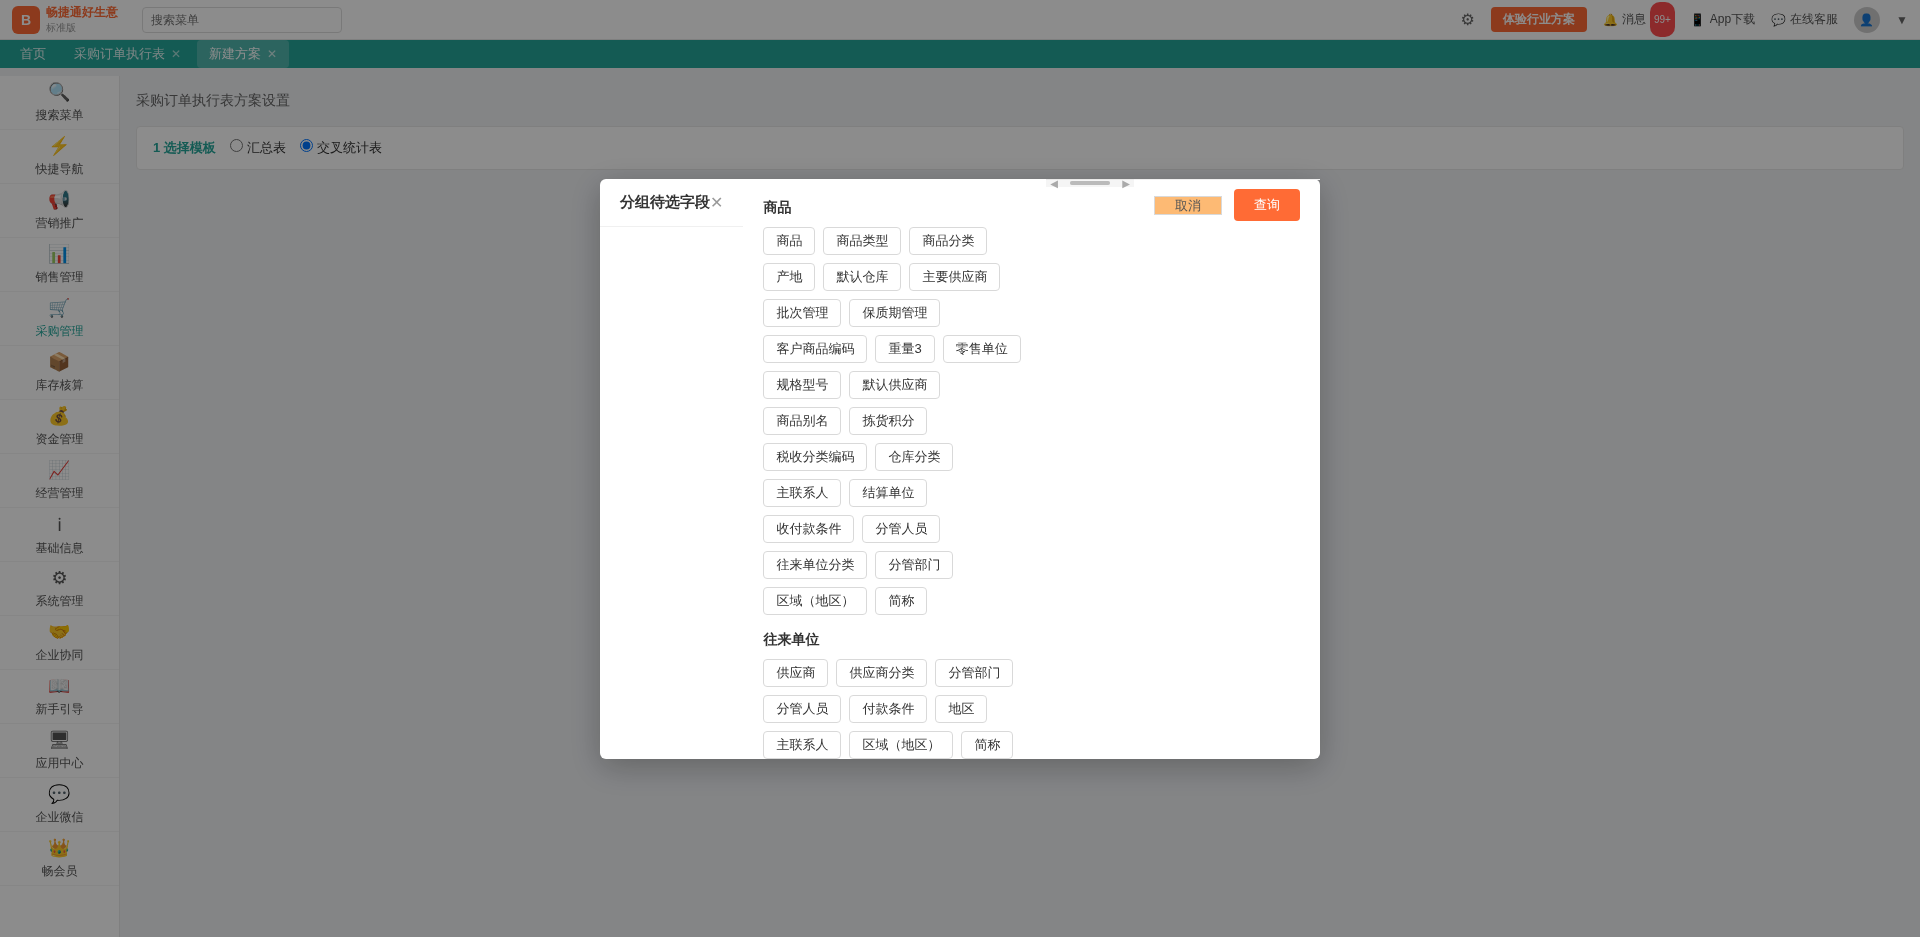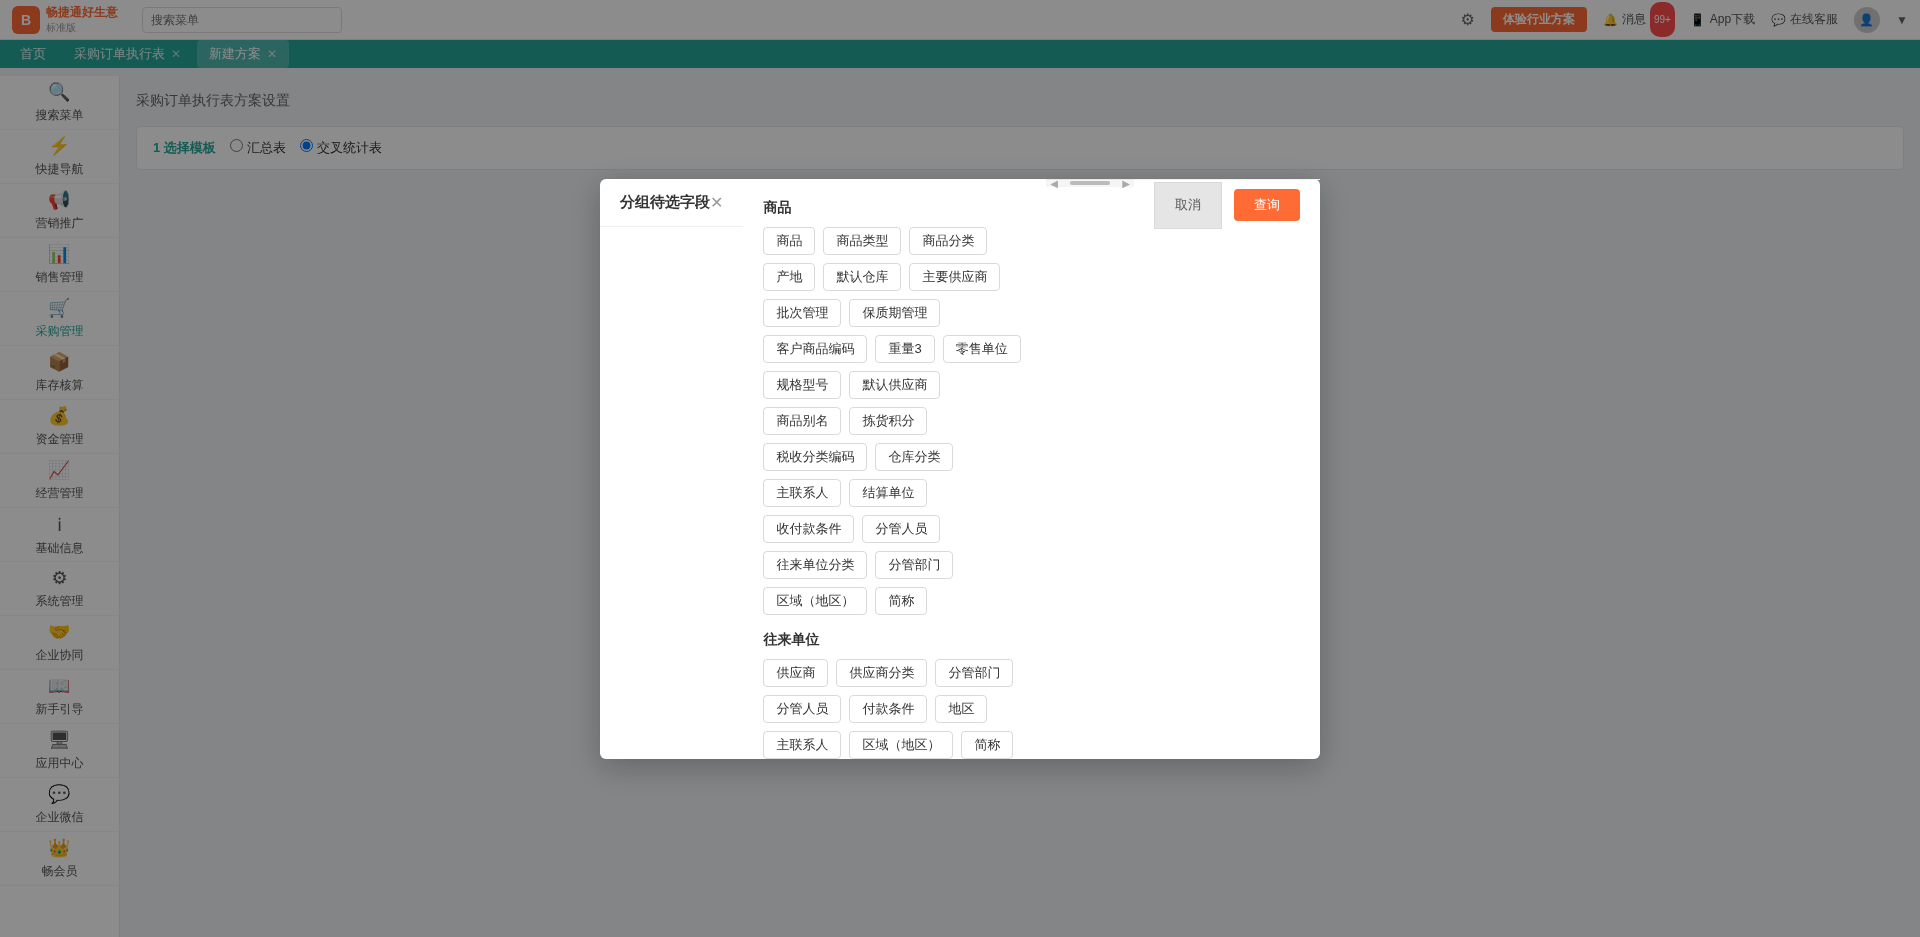--- a/index.html
+++ b/index.html
@@ -232,25 +232,25 @@
       padding: 4px 12px;
       font-size: 13px;
       color: #333;
       cursor: pointer;
       background: #fff;
       white-space: nowrap;
     }
 
     
     .btn-cancel {
-      height: 47px;
+      height: 19px;
       padding: 0 20px;
       border: 1px solid #d9d9d9;
       border-radius: 0;
-      background: #e5e5e5;
+      background: #fdba74;
       cursor: pointer;
       font-size: 13px;
       color: #555;
     }
     .btn-confirm {
       height: 32px;
       padding: 0 20px;
       border: none;
       border-radius: 4px;
       background: #ff6b35;

